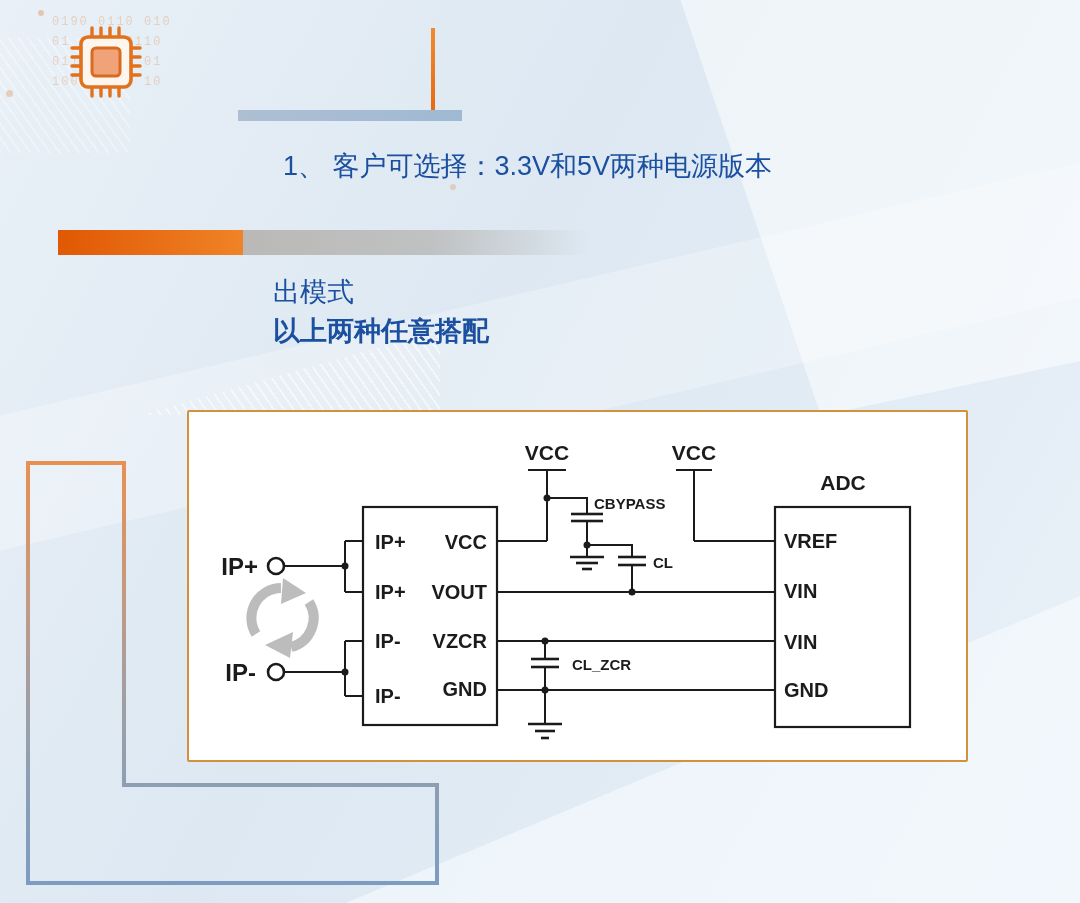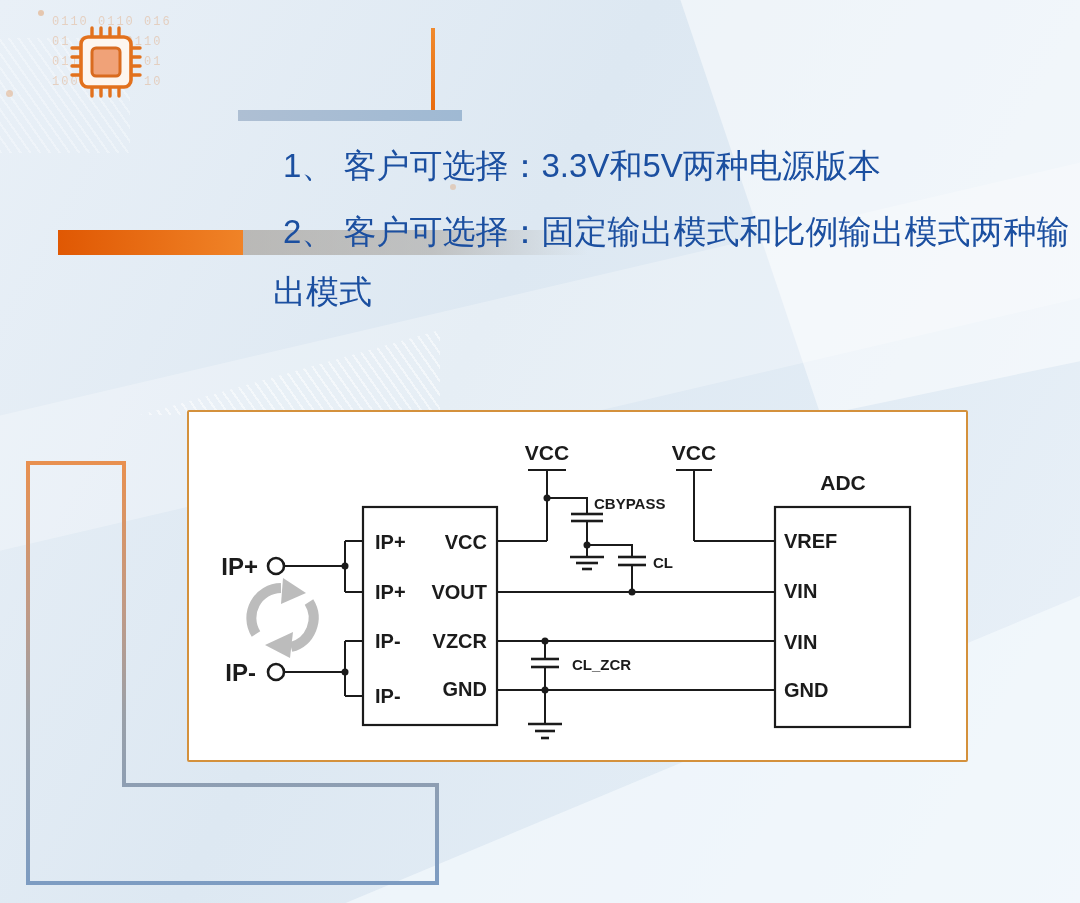--- a/index.html
+++ b/index.html
@@ -25,21 +25,21 @@
   .accent-v{position:absolute;left:431px;top:28px;width:4px;height:84px;
             background:linear-gradient(#f08a2e,#e86a0d);}
   .accent-blue-bar{position:absolute;left:238px;top:110px;width:224px;height:11px;
             background:linear-gradient(90deg,#aebfd3,#9fb9d3);}
 
   
   .band-orange{position:absolute;left:58px;top:230px;width:185px;height:25px;
                background:linear-gradient(90deg,#e05803,#f08327);}
   .band-gray{position:absolute;left:243px;top:230px;width:345px;height:25px;
              background:linear-gradient(90deg,rgba(148,138,126,.52),rgba(148,138,126,.42) 55%,rgba(148,138,126,0));}
-  .bullet{position:absolute;color:#1b4fa0;font-size:33px;line-height:30px;white-space:nowrap;z-index:3;}
+  .bullet{position:absolute;color:#1b4fa0;font-size:27px;line-height:30px;white-space:nowrap;z-index:3;}
   #line1{left:283px;top:151px;}
   #line2{left:283px;top:217px;}
   #line3{left:273px;top:277px;text-align:center;}
   #line4{left:273px;top:316px;font-weight:bold;}
 
   
   #decor-step{position:absolute;left:0;top:0;pointer-events:none;}
 
   
   #circuit-box{position:absolute;left:187px;top:410px;width:781px;height:352px;
@@ -61,21 +61,21 @@
   <div class="bg-shape bg-tr"></div>
   <div class="bg-shape bg-mid"></div>
   <div class="bg-shape bg-bot"></div>
   <div class="hatch hatch1"></div>
   <div class="hatch hatch2"></div>
   <div class="dot" style="left:38px;top:10px;width:6px;height:6px;opacity:.4"></div>
   <div class="dot" style="left:6px;top:90px;width:7px;height:7px;opacity:.35"></div>
   <div class="dot" style="left:450px;top:184px;width:6px;height:6px;opacity:.3"></div>
 
   <div class="binary">
-    <div>0110 0110 016</div>
+    <div>0190 0110 010</div>
     <div>01 1001 0110</div>
     <div>0110 0110 01</div>
     <div>1001 0110 10</div>
   </div>
 
   <svg id="chip-icon" width="76" height="76" viewBox="0 0 76 76">
     <g stroke="#e2711d" stroke-width="3.4" stroke-linecap="round">
       <line x1="24" y1="4" x2="24" y2="12"></line>
         <line x1="33" y1="4" x2="33" y2="12"></line>
       <line x1="42" y1="4" x2="42" y2="12"></line>
@@ -97,22 +97,22 @@
     <rect x="24" y="24" width="28" height="28" rx="4" fill="#f0a278" stroke="#d96b1f" stroke-width="3"></rect>
   </svg>
 
   <div class="accent-v"></div>
   <div class="accent-blue-bar"></div>
 
   <div class="band-orange"></div>
   <div class="band-gray"></div>
 
   <div id="line1" class="bullet">1、 客户可选择：3.3V和5V两种电源版本</div>
-  <div id="line2" class="bullet">2、 客户可选择：固定输出模式和比例输出模式两种输</div>
   <div id="line3" class="bullet">出模式</div>
+  <div id="line4" class="bullet">以上两种任意搭配</div>
 
   <svg id="decor-step" width="1080" height="903">
     <defs>
       <linearGradient id="gradL" x1="0" y1="463" x2="0" y2="883" gradientUnits="userSpaceOnUse">
         <stop offset="0" stop-color="#e89050"></stop>
         <stop offset="0.35" stop-color="#c09a86"></stop>
         <stop offset="0.6" stop-color="#9aa0a8"></stop>
         <stop offset="1" stop-color="#7d9cc2"></stop>
       </linearGradient>
     </defs>

